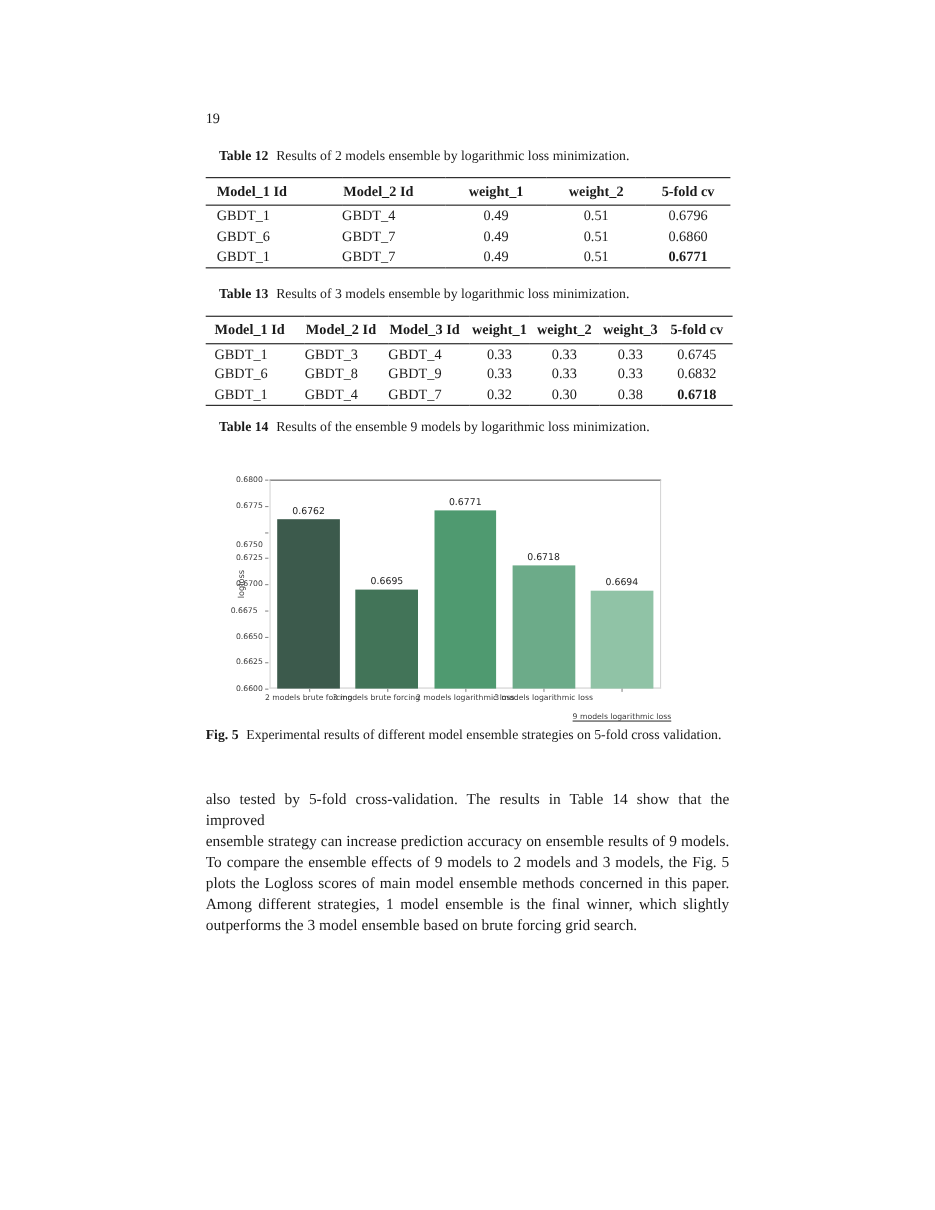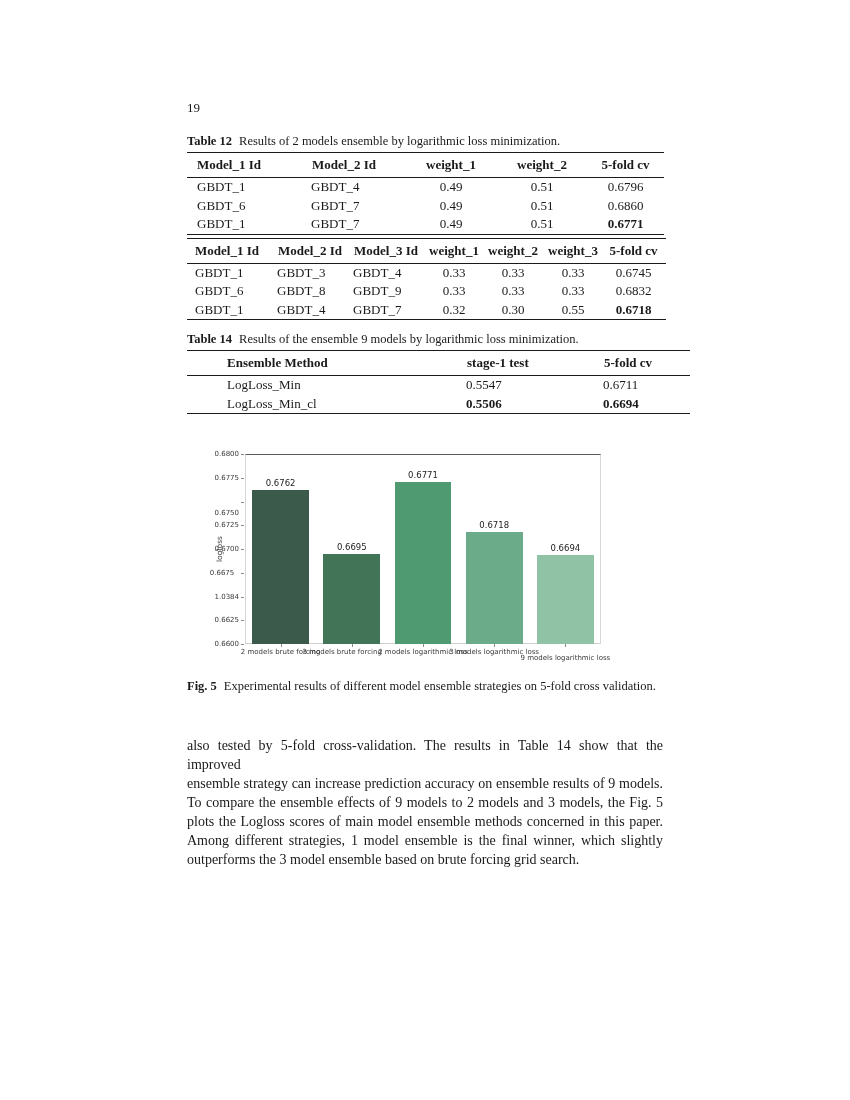--- a/index.html
+++ b/index.html
@@ -1,20 +1,20 @@
 <!DOCTYPE html>
 <html><head>
 <meta charset="utf-8">
 <style>
   html,body{margin:0;padding:0;background:#ffffff;}
   .page{position:relative;width:850px;height:1100px;background:#ffffff;overflow:hidden;
         font-family:"Liberation Serif","DejaVu Serif",serif;color:#1a1a1a;}
   .column{position:absolute;left:187px;top:100px;width:476px;}
   .running-head{width:458px;display:flex;justify-content:space-between;font-size:13px;line-height:16px;}
-  .caption{margin:0;font-size:12.5px;line-height:16px;}
+  .caption{margin:12px;font-size:12.5px;line-height:16px;}
   .cap-label{font-weight:bold;margin-right:7px;}
   .cap12{margin-top:17px;} .cap13{margin-top:15px;} .cap14{margin-top:11px;}
   table.ptable{width:458px;border-collapse:collapse;table-layout:fixed;
         border-top:1.2px solid #1a1a1a;border-bottom:1.2px solid #1a1a1a;
         font-size:13px;margin-top:3px;}
   table.ptable thead th{border-bottom:1px solid #1a1a1a;font-weight:bold;height:22px;vertical-align:middle;}
   table.ptable td{height:18.5px;line-height:18.5px;padding:0;}
   .t14{margin-top:4px;}
   .t14 td{height:19.5px;line-height:19.5px;}
   .b{font-weight:bold;}
@@ -98,20 +98,23 @@
           <tr>
             <td>GBDT_1</td>
             <td>GBDT_7</td>
             <td>0.49</td>
             <td>0.51</td>
             <td class="b">0.6771</td>
           </tr>
         </tbody>
       </table>
 
+    <p class="caption cap13">
+      <span class="cap-label">Table 13</span><span>Results of 3 models ensemble by logarithmic loss minimization.</span>
+    </p>
     <table class="ptable t13">
         <thead>
           <tr>
             <th>Model_1 Id</th>
             <th>Model_2 Id</th>
             <th>Model_3 Id</th>
             <th>weight_1</th>
             <th>weight_2</th>
             <th>weight_3</th>
             <th>5-fold cv</th>
@@ -135,59 +138,38 @@
             <td>0.33</td>
             <td>0.33</td>
             <td>0.6832</td>
           </tr>
           <tr>
             <td>GBDT_1</td>
             <td>GBDT_4</td>
             <td>GBDT_7</td>
             <td>0.32</td>
             <td>0.30</td>
-            <td>0.55</td>
+            <td>0.38</td>
             <td class="b">0.6718</td>
           </tr>
         </tbody>
       </table>
 
     <p class="caption cap14">
       <span class="cap-label">Table 14</span><span>Results of the ensemble 9 models by logarithmic loss minimization.</span>
     </p>
-    <table class="ptable t14">
-        <thead>
-          <tr>
-            <th>Ensemble Method</th>
-            <th>stage-1 test</th>
-            <th>5-fold cv</th>
-          </tr>
-        </thead>
-        <tbody>
-          <tr>
-            <td>LogLoss_Min</td>
-            <td>0.5547</td>
-            <td>0.6711</td>
-          </tr>
-          <tr>
-            <td>LogLoss_Min_cl</td>
-            <td class="b">0.5506</td>
-            <td class="b">0.6694</td>
-          </tr>
-        </tbody>
-      </table>
 
     <div class="chart-wrap">
       <div class="ylabel">logloss</div>
       <div class="plot"></div>
     <div class="ytick-label" style="left: 0px; top: 194px; text-align: right;">0.6600</div>
         <div class="ytick-mark" style="left: 36px; top: 198px;"></div>
         <div class="ytick-label" style="left: 0px; top: 170.25px;">0.6625</div>
         <div class="ytick-mark" style="left: 36px; top: 174.25px;"></div>
-        <div class="ytick-label" style="left: 0px; top: 146.5px;">1.0384</div>
+        <div class="ytick-label" style="left: 0px; top: 146.5px;">0.6650</div>
         <div class="ytick-mark" style="left: 36px; top: 150.5px;"></div>
         <div class="ytick-label" style="left: 0px; top: 122.75px; text-align: center;">0.6675</div>
         <div class="ytick-mark" style="left: 36px; top: 126.75px;"></div>
         <div class="ytick-label" style="left: 0px; top: 99px;">0.6700</div>
         <div class="ytick-mark" style="left: 36px; top: 103px;"></div>
         <div class="ytick-label" style="left: 0px; top: 75.25px;">0.6725</div>
         <div class="ytick-mark" style="left: 36px; top: 79.25px;"></div>
         <div class="ytick-label" style="left: 0px; top: 63px;">0.6750</div>
         <div class="ytick-mark" style="left: 36px; top: 55.5px;"></div>
         <div class="ytick-label" style="left: 0px; top: 27.75px;">0.6775</div>
@@ -206,21 +188,21 @@
         <div class="bar-value" style="left: 189.52px; top: 23.55px; width: 56.96px;">0.6771</div>
         <div class="xtick-mark" style="left: 218px; top: 198px;"></div>
         <div class="xtick-label" style="left: 160.4px; top: 202px; width: 115.2px;">2 models logarithmic loss</div>
         <div class="bar" style="left: 260.72px; top: 85.9px; width: 56.96px; height: 112.1px; background: rgb(108, 171, 137);"></div>
         <div class="bar-value" style="left: 260.72px; top: 73.9px; width: 56.96px;">0.6718</div>
         <div class="xtick-mark" style="left: 289.2px; top: 198px;"></div>
         <div class="xtick-label" style="left: 231.6px; top: 202px; width: 115.2px;">3 models logarithmic loss</div>
         <div class="bar" style="left: 331.92px; top: 108.7px; width: 56.96px; height: 89.3px; background: rgb(144, 195, 166);"></div>
         <div class="bar-value" style="left: 331.92px; top: 96.7px; width: 56.96px;">0.6694</div>
         <div class="xtick-mark" style="left: 360.4px; top: 198px;"></div>
-        <div class="xtick-label" style="left: 302.8px; top: 208px; width: 115.2px;">9 models logarithmic loss</div>
+        <div class="xtick-label" style="left: 302.8px; top: 220px; width: 115.2px; text-decoration: underline;">9 models logarithmic loss</div>
       </div>
 
     <p class="fig-caption">
       <span class="cap-label">Fig. 5</span><span>Experimental results of different model ensemble strategies on 5-fold cross validation.</span>
     </p>
 
     <div class="body-paragraph">
         <div class="jline">also tested by 5-fold cross-validation. The results in Table 14 show that the improved</div>
         <div class="jline">ensemble strategy can increase prediction accuracy on ensemble results of 9 models.</div>
         <div class="jline">To compare the ensemble effects of 9 models to 2 models and 3 models, the Fig. 5</div>

